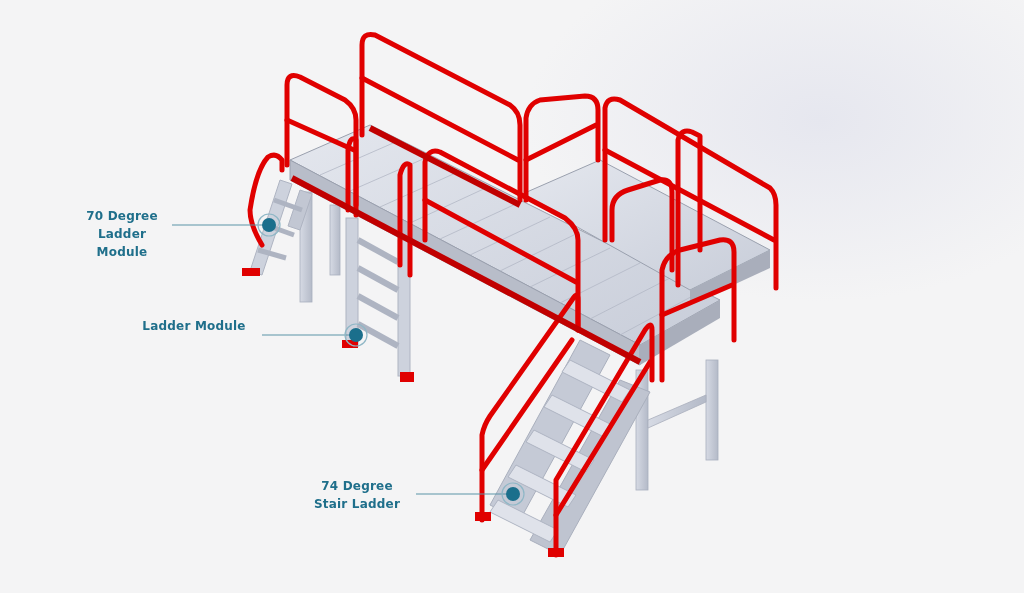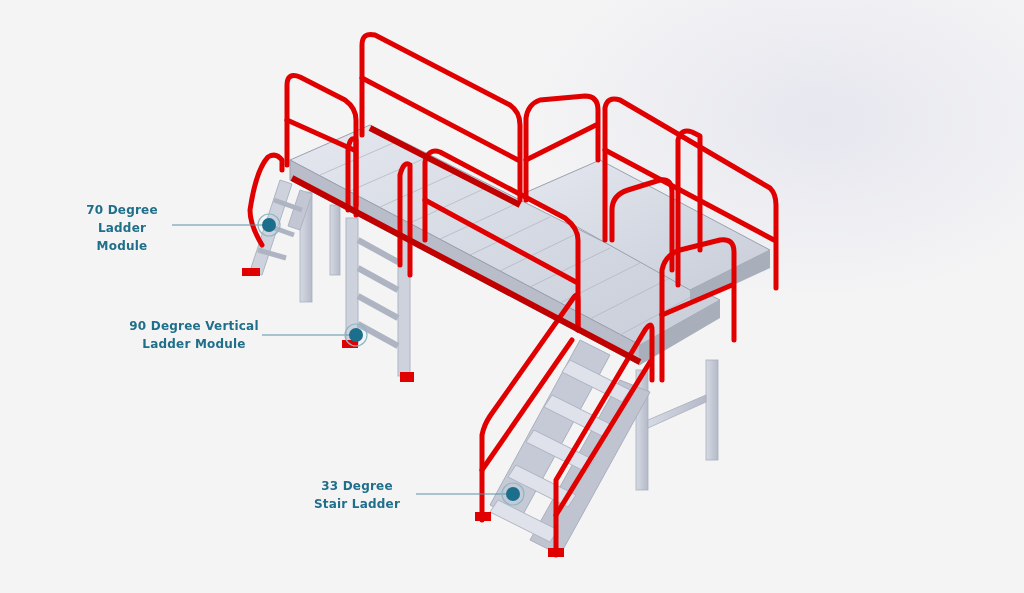--- a/index.html
+++ b/index.html
@@ -141,26 +141,25 @@
     <circle cx="356" cy="335" r="11" fill="none" stroke="#8fb7c6" stroke-width="1.2"></circle>
     <circle cx="356" cy="335" r="7" fill="#1b6f8c"></circle>
   </g>
   <g>
     <line x1="416" y1="494" x2="510" y2="494" stroke="#5b94a8" stroke-width="1.2"></line>
     <circle cx="513" cy="494" r="11" fill="none" stroke="#8fb7c6" stroke-width="1.2"></circle>
     <circle cx="513" cy="494" r="7" fill="#1b6f8c"></circle>
   </g>
 </svg>
 
-<div class="label" style="left:72px;top:201px;width:100px;">
+<div class="label" style="left:72px;top:207px;width:100px;">
   <div>70 Degree</div>
   <div>Ladder Module</div>
 </div>
 
 <div class="label" style="left:126px;top:317px;width:136px;">
-  <div>90 Degree Vertical</div>
   <div>Ladder Module</div>
 </div>
 
 <div class="label" style="left:302px;top:477px;width:110px;">
-  <div>33 Degree</div>
+  <div>74 Degree</div>
   <div>Stair Ladder</div>
 </div>
 
 </body></html>

